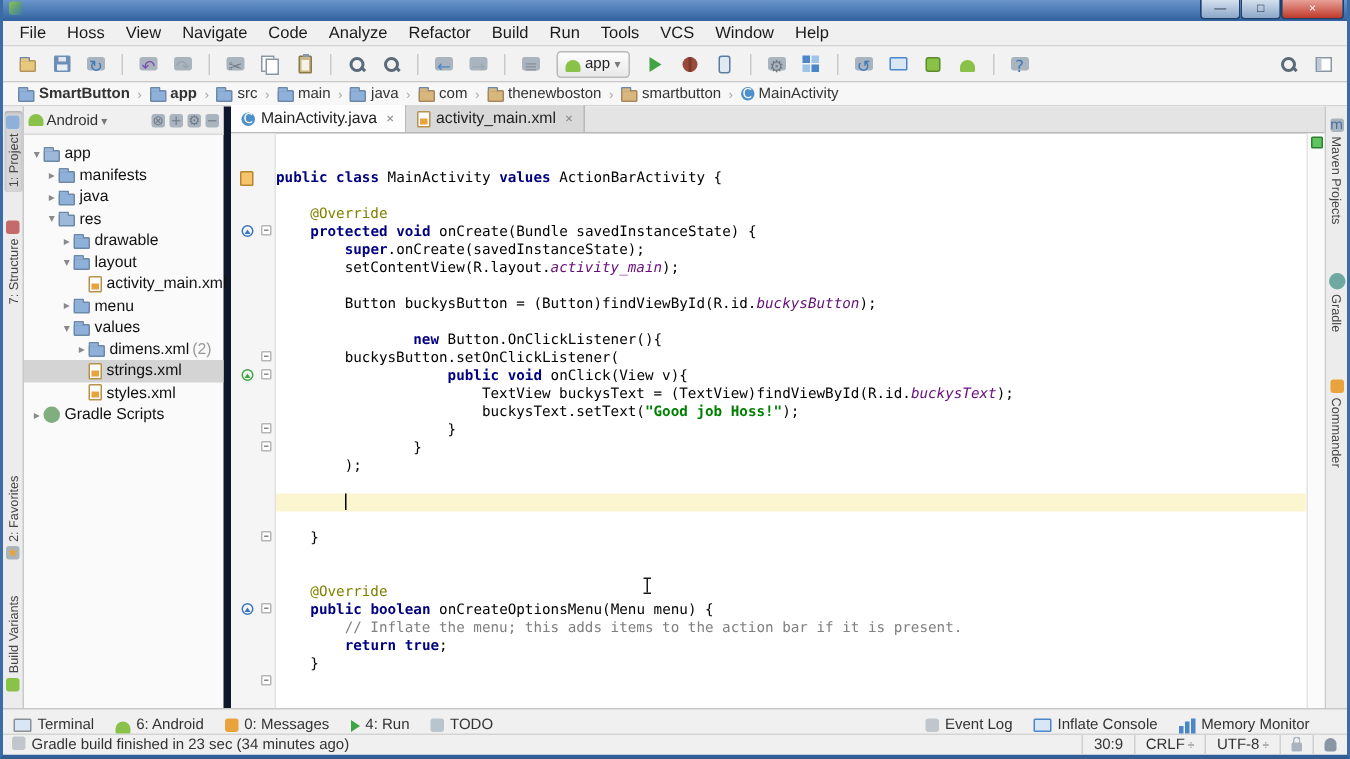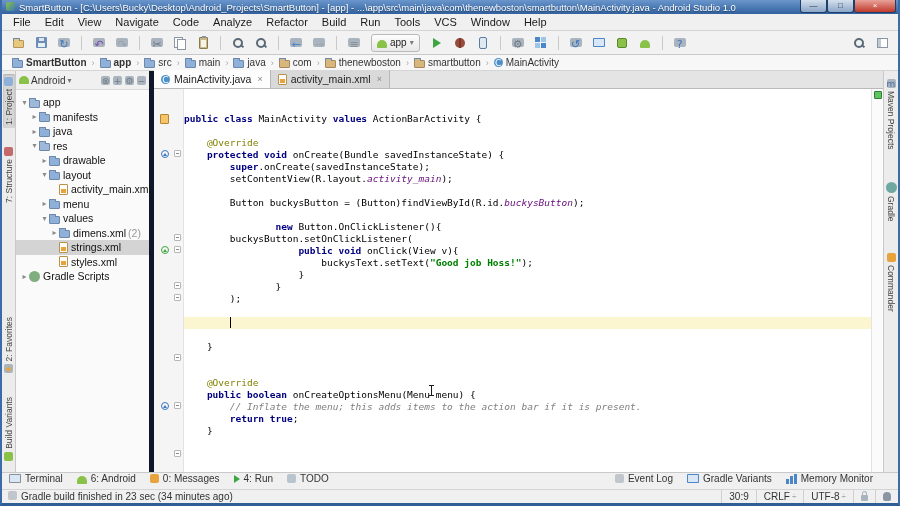--- a/index.html
+++ b/index.html
@@ -59,38 +59,38 @@
   .tab .close{color:#888;font-size:9px;margin-left:2px}
   .editor-body{flex:1;display:flex;min-height:0}
   .gutter{width:30px;background:#f5f5f5;border-right:1px solid #e3e3e3;position:relative}
   .codewrap{flex:1;position:relative;overflow:hidden}
   .code{font-family:"DejaVu Sans Mono",monospace;font-size:9.5px}
   .cl{height:12px;line-height:12px;white-space:pre;position:relative}
   .cl.hl{background:#fbf6d0}
   .k{color:#000080;font-weight:bold}
   .a{color:#808000}
   .s{color:#008000;font-weight:bold}
-  .c{color:#808080;font-style:italic}
+  .c{color:#808080;}
   .f{color:#660E7A;font-style:italic}
   .p{color:#000}
   .caret{display:inline-block;width:1px;height:11px;background:#000;vertical-align:-2px}
   .stripe{width:12px;background:#fbfbfb;border-left:1px solid #e3e3e3;position:relative}
   .inspect-sq{position:absolute;top:2px;left:2px;width:8px;height:8px;border-radius:1px;border:1px solid #2e7d32}
   
   .gm{position:absolute}
   .gm-xml{left:6px;width:9px;height:10px;background:#f6c46a;border:1px solid #b5852f;border-radius:1px}
   .gm-override,.gm-implement{left:7px;width:8px;height:8px;border-radius:50%;border:1px solid #3b76c0;position:absolute}
   .gm-implement{border-color:#3fa442}
   .gm-override::after,.gm-implement::after{content:"";position:absolute;left:1px;top:2px;
     border-left:2px solid transparent;border-right:2px solid transparent;border-bottom:3px solid #3b76c0}
   .gm-implement::after{border-bottom-color:#3fa442}
   .gm-fold,.gm-fold-end{left:20px;width:7px;height:7px;background:#fff;border:1px solid #b6b6b6;border-radius:1px;position:absolute}
   .gm-fold::after,.gm-fold-end::after{content:"";position:absolute;left:1px;top:2px;width:3px;height:1px;background:#8a8a8a}
   
-  .toolbtns{height:17px;background:#f0f0f0;border-top:1px solid #c9c9c9;display:flex;align-items:flex-start;font-size:10px;color:#333}
+  .toolbtns{height:17px;background:#f0f0f0;border-top:1px solid #c9c9c9;display:flex;align-items:flex-end;font-size:10px;color:#333}
   .twb{display:inline-flex;align-items:center;gap:4px;padding:0 7px;height:100%}
   .toolbtns .right{margin-left:auto;display:flex;margin-right:18px}
   
   .statusbar{height:14px;background:#f0f0f0;border-top:1px solid #d4d4d4;display:flex;align-items:center;font-size:10px;color:#333}
   .smsg{display:flex;align-items:center;gap:4px;padding-left:6px;flex:1}
   .scell{display:flex;align-items:center;gap:2px;padding:0 7px;border-left:1px solid #d0d0d0;height:100%}
   .tiny-dd{font-size:8px;color:#777}
   
   .ic{display:inline-block;position:relative;flex:0 0 auto}
   .ic.g{min-width:12px;font:11px/13px "DejaVu Sans",sans-serif;text-align:center}
@@ -143,31 +143,30 @@
   .ibeam::before{content:"";position:absolute;left:3px;top:1px;bottom:1px;width:1px;background:#1a1a1a}
   .ibeam::after{content:"";position:absolute;left:1px;right:1px;top:0;height:1px;background:#1a1a1a;box-shadow:0 10px 0 #1a1a1a}
 </style>
 </head>
 <body>
 
 <div class="window">
 
   <div class="titlebar">
     <span id="title-icon"><span class="ic s-as"></span></span>
-    <span class="title-text">SmartButton - [C:\Users\Bucky\Desktop\Android_Projects\SmartButton] - [app] - ...\app\src\main\java\com\thenewboston\smartbutton\MainActivity.java - Android Studio 1.0</span>
     <span class="wc-group" id="win-controls">
         <span class="wc">—</span>
         <span class="wc">□</span>
         <span class="wc close">×</span>
       </span>
   </div>
 
   <div class="menubar" id="menu-items">
       <span class="menu-item">File</span>
-      <span class="menu-item">Edit</span>
+      <span class="menu-item">Hoss</span>
       <span class="menu-item">View</span>
       <span class="menu-item">Navigate</span>
       <span class="menu-item">Code</span>
       <span class="menu-item">Analyze</span>
       <span class="menu-item">Refactor</span>
       <span class="menu-item">Build</span>
       <span class="menu-item">Run</span>
       <span class="menu-item">Tools</span>
       <span class="menu-item">VCS</span>
       <span class="menu-item">Window</span>
@@ -455,20 +454,21 @@
               <div class="cl"><span class="a">    @Override</span></div>
               <div class="cl"><span class="p">    </span><span class="k">protected</span><span class="p"> </span><span class="k">void</span><span class="p"> onCreate(Bundle savedInstanceState) {</span></div>
               <div class="cl"><span class="p">        </span><span class="k">super</span><span class="p">.onCreate(savedInstanceState);</span></div>
               <div class="cl"><span class="p">        setContentView(R.layout.</span><span class="f">activity_main</span><span class="p">);</span></div>
               <div class="cl"></div>
               <div class="cl"><span class="p">        Button buckysButton = (Button)findViewById(R.id.</span><span class="f">buckysButton</span><span class="p">);</span></div>
               <div class="cl"></div>
               <div class="cl"><span class="p">                </span><span class="k">new</span><span class="p"> Button.OnClickListener(){</span></div>
               <div class="cl"><span class="p">        buckysButton.setOnClickListener(</span></div>
               <div class="cl"><span class="p">                    </span><span class="k">public</span><span class="p"> </span><span class="k">void</span><span class="p"> onClick(View v){</span></div>
+              <div class="cl"><span class="p">                        TextView buckysText = (TextView)findViewById(R.id.</span><span class="f">buckysText</span><span class="p">);</span></div>
               <div class="cl"><span class="p">                        buckysText.setText(</span><span class="s">"Good job Hoss!"</span><span class="p">);</span></div>
               <div class="cl"><span class="p">                    }</span></div>
               <div class="cl"><span class="p">                }</span></div>
               <div class="cl"><span class="p">        );</span></div>
               <div class="cl"></div>
               <div class="cl hl"><span class="p">        </span><span class="caret"></span></div>
               <div class="cl"></div>
               <div class="cl"><span class="p">    }</span></div>
               <div class="cl"></div>
               <div class="cl"></div>
@@ -525,21 +525,21 @@
           <span>TODO</span>
         </span>
       </span>
     <span class="right" id="tools-right">
         <span class="twb">
           <span class="ic s-sq" style="background: rgb(192, 198, 204);"></span>
           <span>Event Log</span>
         </span>
         <span class="twb">
           <span class="ic s-monitor" style="background: rgb(74, 134, 200);"></span>
-          <span>Gradle Variants</span>
+          <span>Inflate Console</span>
         </span>
         <span class="twb">
           <span class="ic s-bars"></span>
           <span>Memory Monitor</span>
         </span>
       </span>
   </div>
 
   <div class="statusbar">
     <span class="smsg">

